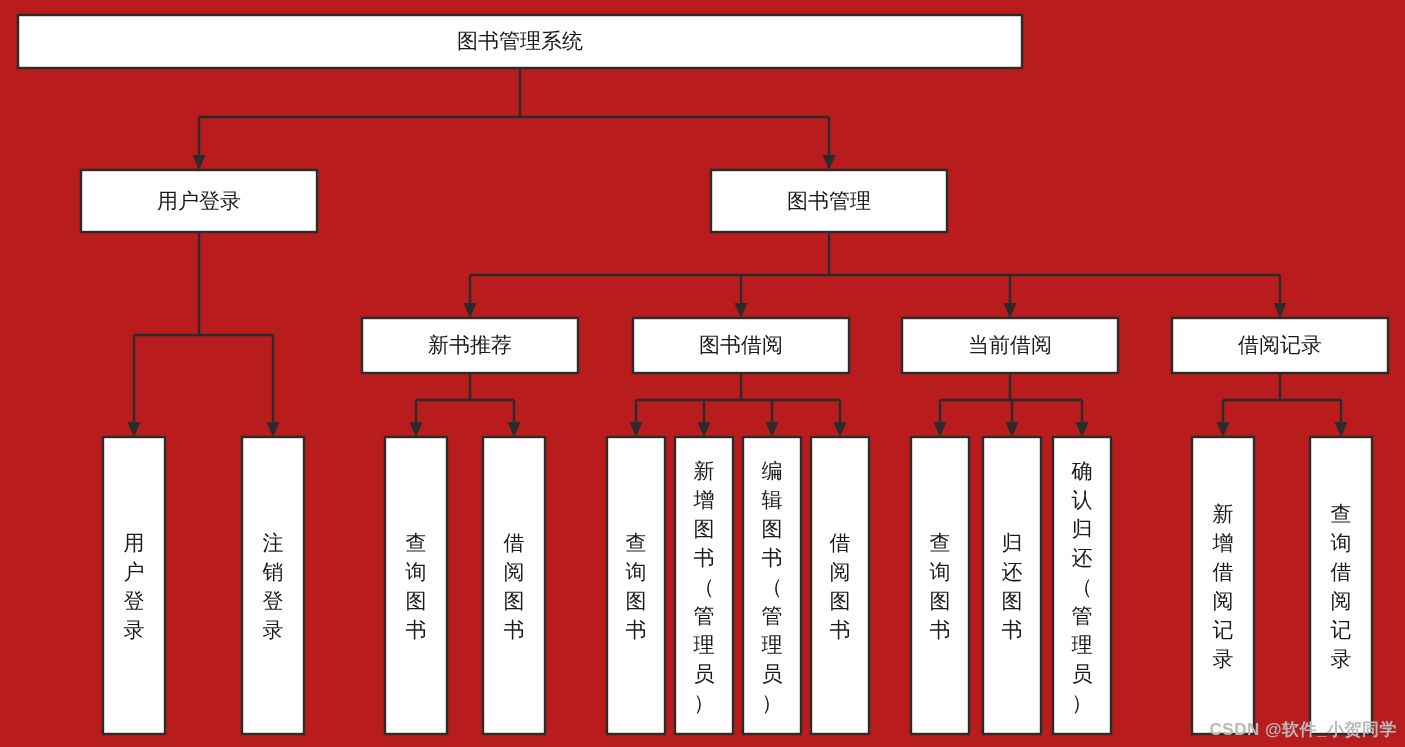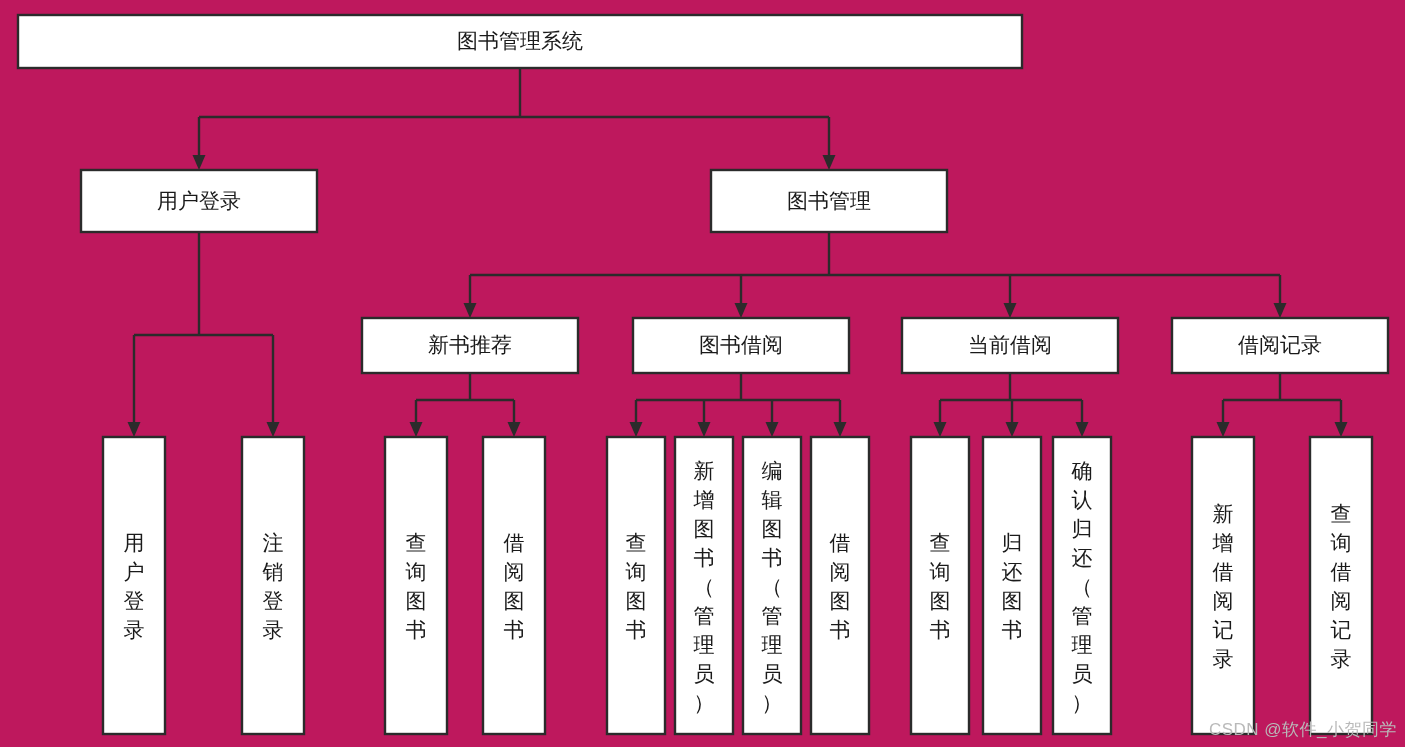--- a/index.html
+++ b/index.html
@@ -10,21 +10,21 @@
   body {
     width: 1405px;
     height: 747px;
     font-family: "Liberation Sans", sans-serif;
     overflow: hidden;
   }
   #diagram-root {
     position: relative;
     width: 1405px;
     height: 747px;
-    background: #be185d;
+    background: #b91c1c;
   }
   svg#diagram-canvas {
     position: absolute;
     top: 0;
     left: 0;
     width: 1405px;
     height: 747px;
     display: block;
   }
   .node-box {
@@ -60,20 +60,21 @@
   .watermark-text {
     position: absolute;
     right: 8px;
     bottom: 6px;
     font-family: "Liberation Sans", sans-serif;
     font-size: 17px;
     color: #b9b9b9;
     letter-spacing: 0.5px;
     white-space: nowrap;
     user-select: none;
+    font-weight: bold;
   }
 </style>
 </head>
 <body>
 
 <div id="diagram-root">
   <svg id="diagram-canvas" viewBox="0 0 1405 747">
     <g id="connector-layer">
         <path d="M 520 68 L 520 117" class="connector"></path>
         <path d="M 199 117 L 829 117" class="connector"></path>

